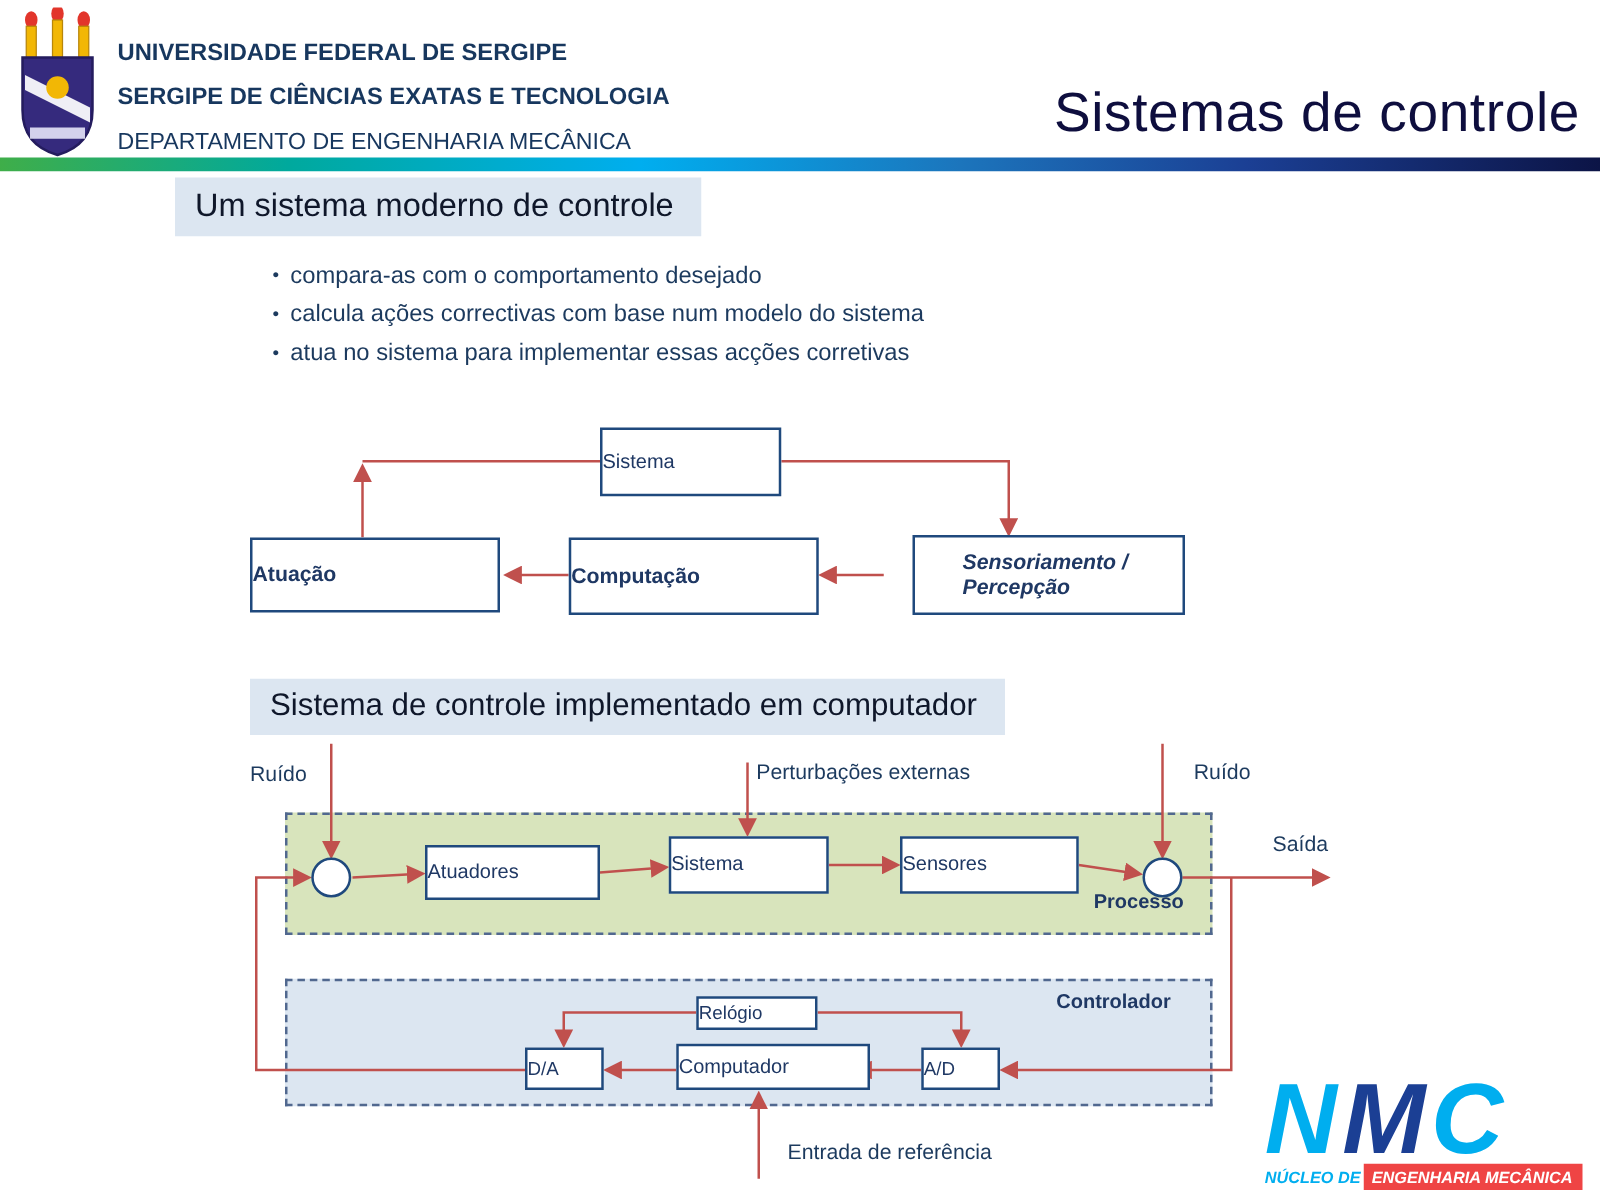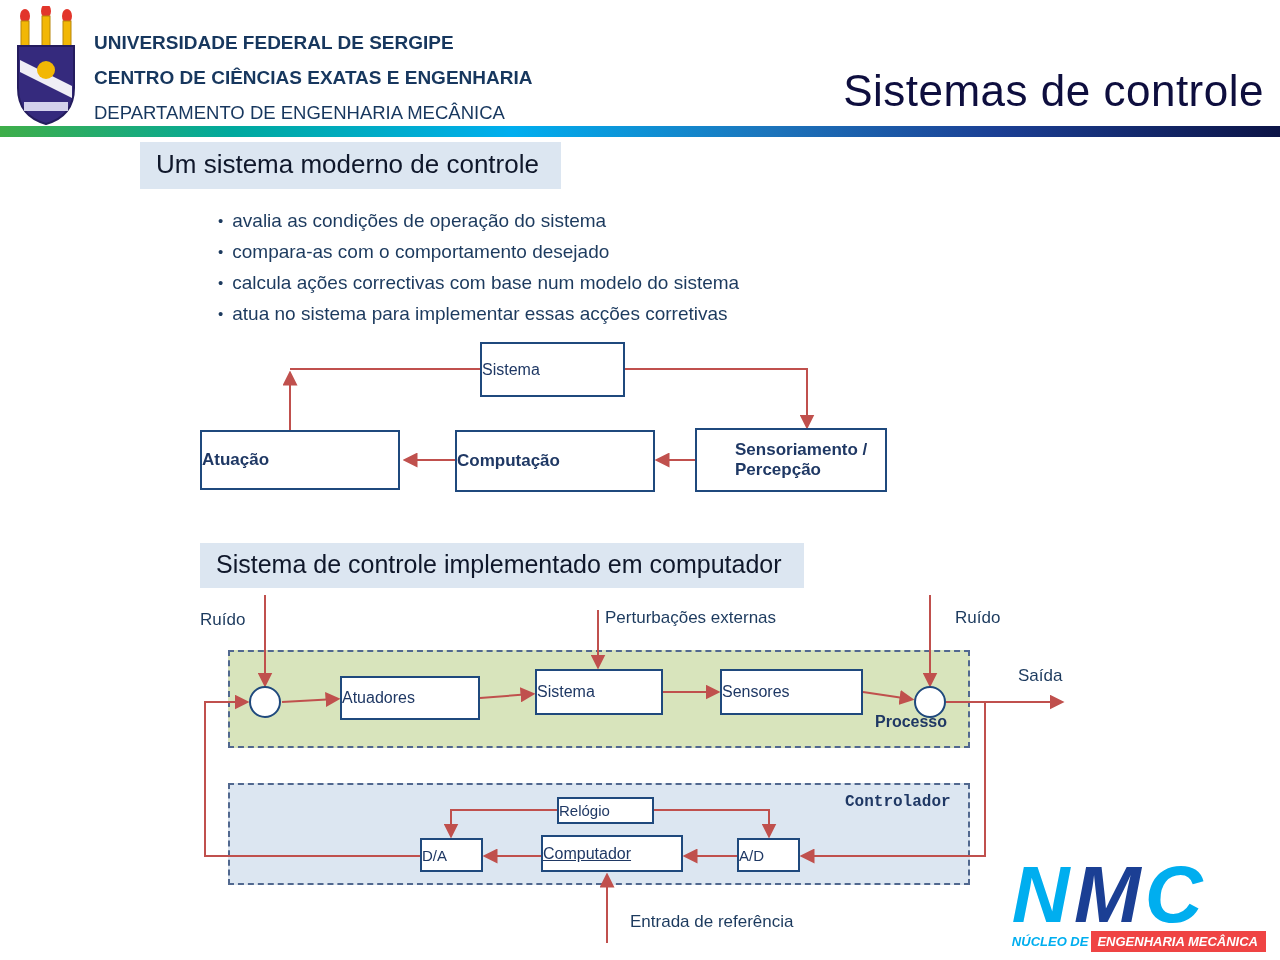--- a/index.html
+++ b/index.html
@@ -64,29 +64,28 @@
       </g>
       <path d="M4,40 h56 v42 q0,28 -28,36 q-28,-8 -28,-36 z" fill="#352a7d" stroke="#241c5e" stroke-width="2"></path>
       <path d="M6,54 L58,80 v12 L6,66 z" fill="#ffffff" opacity="0.92"></path>
       <circle cx="32" cy="64" r="9" fill="#f2b705"></circle>
       <rect x="10" y="96" width="44" height="9" fill="#eef" opacity="0.85"></rect>
     </svg>
   </div>
 
   <div class="org-block">
     <div class="org-line">UNIVERSIDADE FEDERAL DE SERGIPE</div>
-    <div class="org-line">CENTRO DE CIÊNCIAS EXATAS E ENGENHARIA</div>
+    <div class="org-line">SERGIPE DE CIÊNCIAS EXATAS E TECNOLOGIA</div>
     <div class="org-line regular">DEPARTAMENTO DE ENGENHARIA MECÂNICA</div>
   </div>
   <div class="slide-title">Sistemas de controle</div>
   <div class="grad-bar"></div>
 
   <div class="section-title st1">Um sistema moderno de controle</div>
   <div class="bullets">
-    <div class="bullet">avalia as condições de operação do sistema</div>
     <div class="bullet">compara-as com o comportamento desejado</div>
     <div class="bullet">calcula ações correctivas com base num modelo do sistema</div>
     <div class="bullet">atua no sistema para implementar essas acções corretivas</div>
   </div>
 
   <div class="panel green" style="left:228px;top:650px;width:742px;height:98px;"></div>
   <div class="panel blue" style="left:228px;top:783px;width:742px;height:102px;"></div>
 
   <svg class="arrows" width="1280" height="960" viewBox="0 0 1280 960">
     <defs>
@@ -128,53 +127,53 @@
 
   <div class="box" style="left:480px;top:342px;width:145px;height:55px;">
     <span>Sistema</span>
   </div>
   <div class="box bold" style="left:200px;top:430px;width:200px;height:60px;">
     <span>Atuação</span>
   </div>
   <div class="box bold" style="left:455px;top:430px;width:200px;height:62px;">
     <span>Computação</span>
   </div>
-  <div class="box bold leftalign" style="left:695px;top:428px;width:192px;height:64px;">
+  <div class="box bold leftalign" style="left:730px;top:428px;width:218px;height:64px;font-style:italic;">
     <span>
       <span style="display:block;">Sensoriamento /</span>
       <span style="display:block;">Percepção</span>
     </span>
   </div>
 
   <div class="section-title st2">Sistema de controle implementado em computador</div>
 
   <div class="lbl" style="left:200px;top:610px;">Ruído</div>
   <div class="lbl" style="left:605px;top:608px;">Perturbações externas</div>
   <div class="lbl" style="left:955px;top:608px;">Ruído</div>
   <div class="lbl" style="left:1018px;top:666px;">Saída</div>
   <div class="lbl bold" style="left:875px;top:713px;font-size:16px;">Processo</div>
-  <div class="lbl bold" style="left:845px;top:793px;font-size:16px;font-family:Liberation Mono, monospace;">Controlador</div>
+  <div class="lbl bold" style="left:845px;top:793px;font-size:16px;">Controlador</div>
   <div class="lbl" style="left:630px;top:912px;">Entrada de referência</div>
 
   <div class="circle" style="left:249px;top:686px;"></div>
   <div class="circle" style="left:914px;top:686px;"></div>
 
   <div class="box" style="left:340px;top:676px;width:140px;height:44px;">
     <span>Atuadores</span>
   </div>
   <div class="box" style="left:535px;top:669px;width:128px;height:46px;">
     <span>Sistema</span>
   </div>
   <div class="box" style="left:720px;top:669px;width:143px;height:46px;">
     <span>Sensores</span>
   </div>
   <div class="box" style="left:557px;top:797px;width:97px;height:27px;font-size:15px;">
     <span>Relógio</span>
   </div>
-  <div class="box" style="left:541px;top:835px;width:142px;height:37px;text-decoration:underline;">
+  <div class="box" style="left:541px;top:835px;width:155px;height:37px;">
     <span>Computador</span>
   </div>
   <div class="box" style="left:420px;top:838px;width:63px;height:34px;font-size:15px;">
     <span>D/A</span>
   </div>
   <div class="box" style="left:737px;top:838px;width:63px;height:34px;font-size:15px;">
     <span>A/D</span>
   </div>
 
   <div class="nmc">

